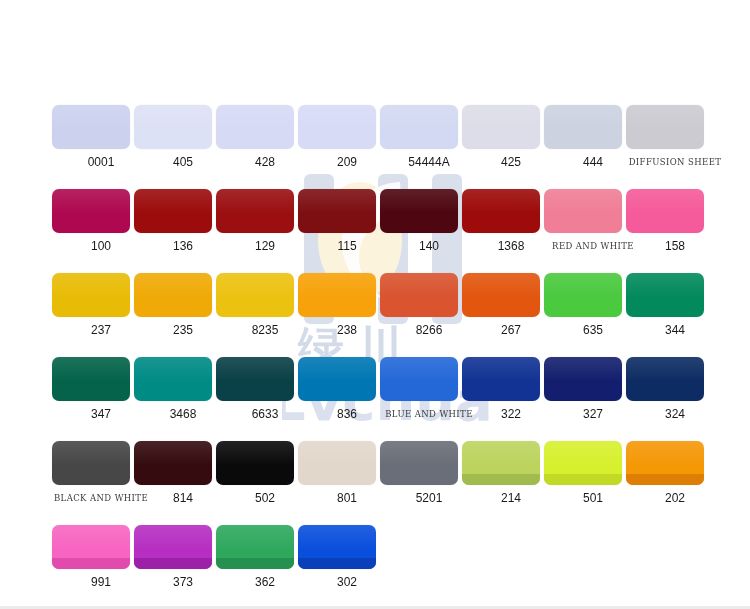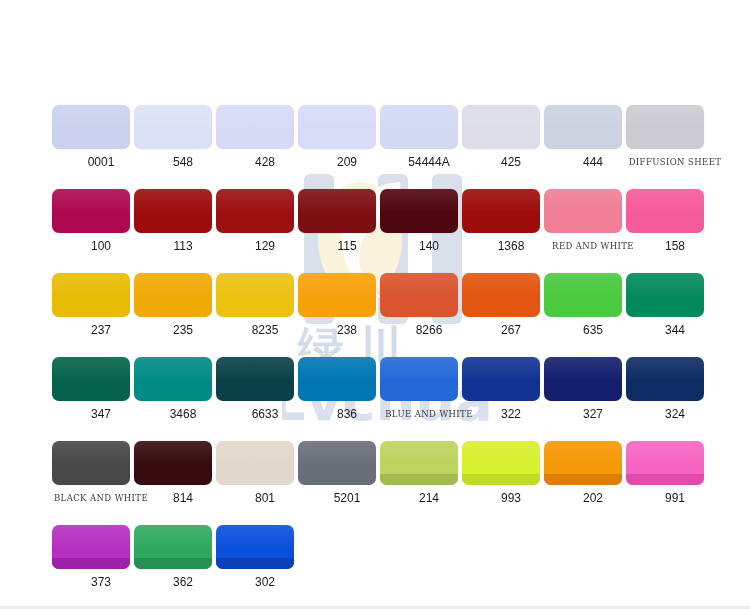--- a/index.html
+++ b/index.html
@@ -133,21 +133,21 @@
       <div class="swatch-cell">
         <div class="swatch-chip" style="background: rgb(204, 210, 238);">
           <div class="sheen"></div>
         </div>
         <div class="swatch-label">0001</div>
       </div>
       <div class="swatch-cell">
         <div class="swatch-chip" style="background: rgb(221, 225, 245);">
           <div class="sheen"></div>
         </div>
-        <div class="swatch-label">548</div>
+        <div class="swatch-label">405</div>
       </div>
       <div class="swatch-cell">
         <div class="swatch-chip" style="background: rgb(214, 218, 245);">
           <div class="sheen"></div>
         </div>
         <div class="swatch-label">428</div>
       </div>
       <div class="swatch-cell">
         <div class="swatch-chip" style="background: rgb(215, 219, 246);">
           <div class="sheen"></div>
@@ -181,21 +181,21 @@
       <div class="swatch-cell">
         <div class="swatch-chip" style="background: rgb(174, 9, 80);">
           <div class="sheen"></div>
         </div>
         <div class="swatch-label">100</div>
       </div>
       <div class="swatch-cell">
         <div class="swatch-chip" style="background: rgb(156, 12, 12);">
           <div class="sheen"></div>
         </div>
-        <div class="swatch-label">113</div>
+        <div class="swatch-label">136</div>
       </div>
       <div class="swatch-cell">
         <div class="swatch-chip" style="background: rgb(155, 15, 17);">
           <div class="sheen"></div>
         </div>
         <div class="swatch-label">129</div>
       </div>
       <div class="swatch-cell">
         <div class="swatch-chip" style="background: rgb(125, 15, 19);">
           <div class="sheen"></div>
@@ -328,20 +328,26 @@
         </div>
         <div class="swatch-label wordy">BLACK AND WHITE</div>
       </div>
       <div class="swatch-cell">
         <div class="swatch-chip" style="background: rgb(53, 11, 15);">
           <div class="sheen"></div>
         </div>
         <div class="swatch-label">814</div>
       </div>
       <div class="swatch-cell">
+        <div class="swatch-chip" style="background: rgb(10, 10, 10);">
+          <div class="sheen"></div>
+        </div>
+        <div class="swatch-label">502</div>
+      </div>
+      <div class="swatch-cell">
         <div class="swatch-chip" style="background: rgb(226, 215, 203);">
           <div class="sheen"></div>
         </div>
         <div class="swatch-label">801</div>
       </div>
       <div class="swatch-cell">
         <div class="swatch-chip" style="background: rgb(106, 110, 120);">
           <div class="sheen"></div>
         </div>
         <div class="swatch-label">5201</div>
@@ -351,21 +357,21 @@
           <div class="sheen"></div>
           <div class="band" style="background: rgb(162, 187, 78);"></div>
         </div>
         <div class="swatch-label">214</div>
       </div>
       <div class="swatch-cell">
         <div class="swatch-chip" style="background: rgb(215, 240, 46);">
           <div class="sheen"></div>
           <div class="band" style="background: rgb(192, 218, 37);"></div>
         </div>
-        <div class="swatch-label">993</div>
+        <div class="swatch-label">501</div>
       </div>
       <div class="swatch-cell">
         <div class="swatch-chip" style="background: rgb(245, 152, 6);">
           <div class="sheen"></div>
           <div class="band" style="background: rgb(220, 127, 4);"></div>
         </div>
         <div class="swatch-label">202</div>
       </div>
       <div class="swatch-cell">
         <div class="swatch-chip" style="background: rgb(247, 101, 194);">

